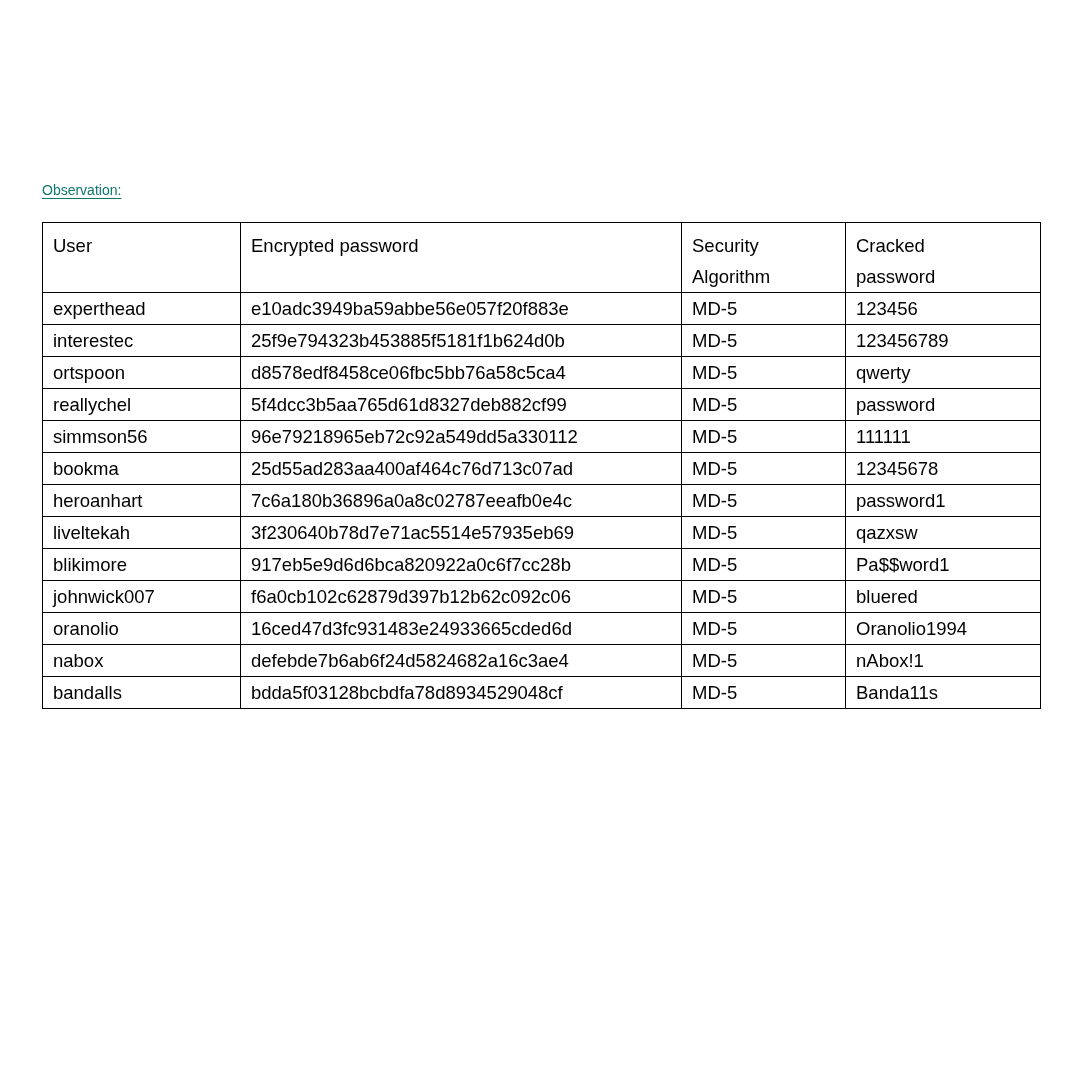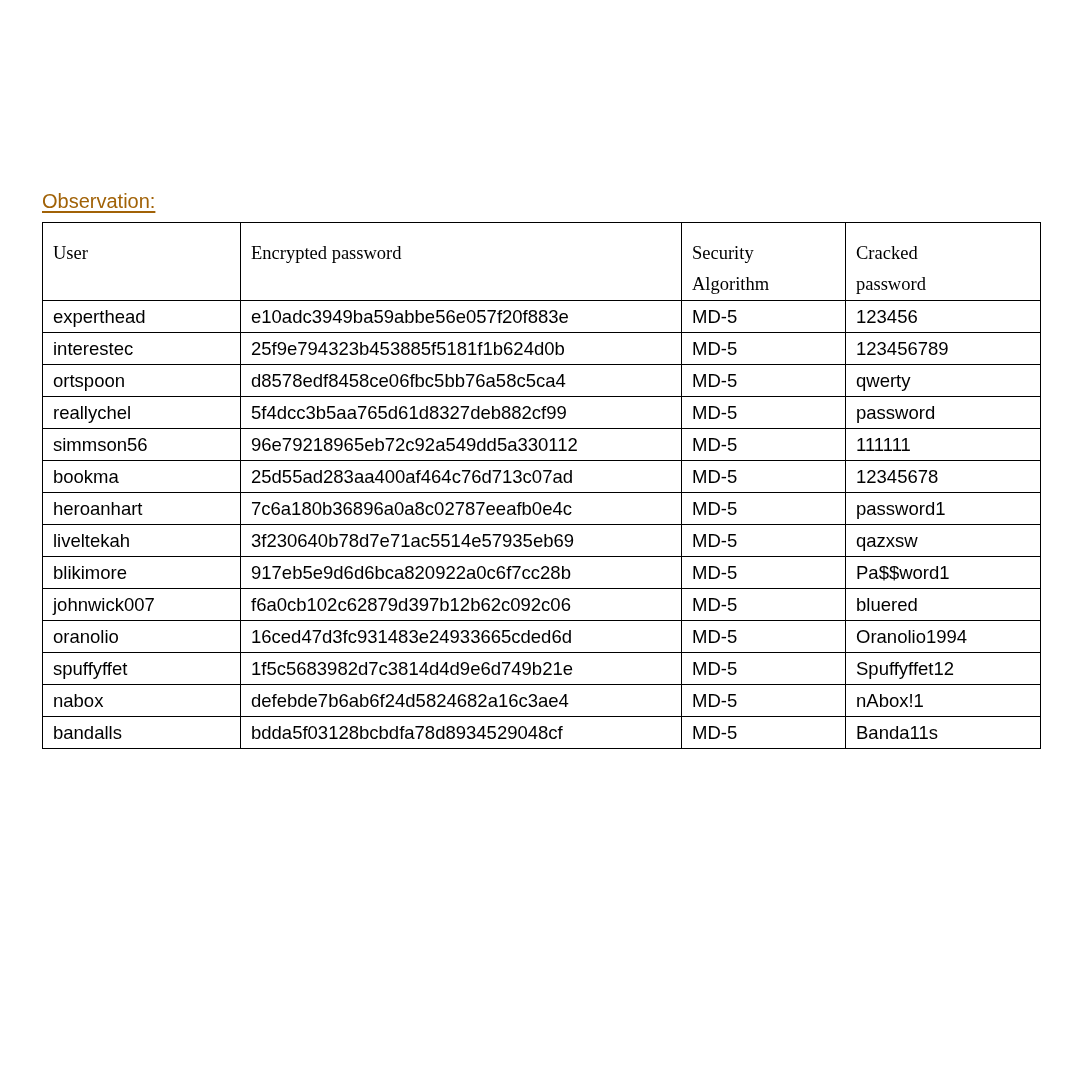--- a/index.html
+++ b/index.html
@@ -17,26 +17,26 @@
   }
   .page {
     position: absolute;
     left: 0; top: 0;
     width: 1080px;
     height: 1069px;
   }
   .observation-label {
     position: absolute;
     left: 42px;
-    top: 189px;
-    font-size: 20px;
+    top: 178px;
+    font-size: 14px;
     line-height: 24px;
     text-decoration: underline;
     text-underline-offset: 3px;
-    color: #a16207;
+    color: #0f766e;
     white-space: nowrap;
   }
   .table-wrap {
     position: absolute;
     left: 42px;
     top: 222px;
     width: 998px;
   }
   table.cracked-table {
     border-collapse: collapse;
@@ -60,22 +60,21 @@
     line-height: 22px;
     height: 32px;
     box-sizing: border-box;
     white-space: nowrap;
     overflow: hidden;
     color: #000;
   }
   table.cracked-table thead th {
     height: 66px;
     vertical-align: top;
-    padding-top: 15px;
-    font-family: Liberation Serif, serif;
+    padding-top: 7px;
   }
   table.cracked-table thead th .hdr-line {
     display: block;
     line-height: 31px;
   }
 </style>
 </head>
 <body>
 
 <div class="page">
@@ -169,26 +168,20 @@
             <td>MD-5</td>
             <td>bluered</td>
           </tr>
           <tr>
             <td>oranolio</td>
             <td>16ced47d3fc931483e24933665cded6d</td>
             <td>MD-5</td>
             <td>Oranolio1994</td>
           </tr>
           <tr>
-            <td>spuffyffet</td>
-            <td>1f5c5683982d7c3814d4d9e6d749b21e</td>
-            <td>MD-5</td>
-            <td>Spuffyffet12</td>
-          </tr>
-          <tr>
             <td>nabox</td>
             <td>defebde7b6ab6f24d5824682a16c3ae4</td>
             <td>MD-5</td>
             <td>nAbox!1</td>
           </tr>
           <tr>
             <td>bandalls</td>
             <td>bdda5f03128bcbdfa78d8934529048cf</td>
             <td>MD-5</td>
             <td>Banda11s</td>

